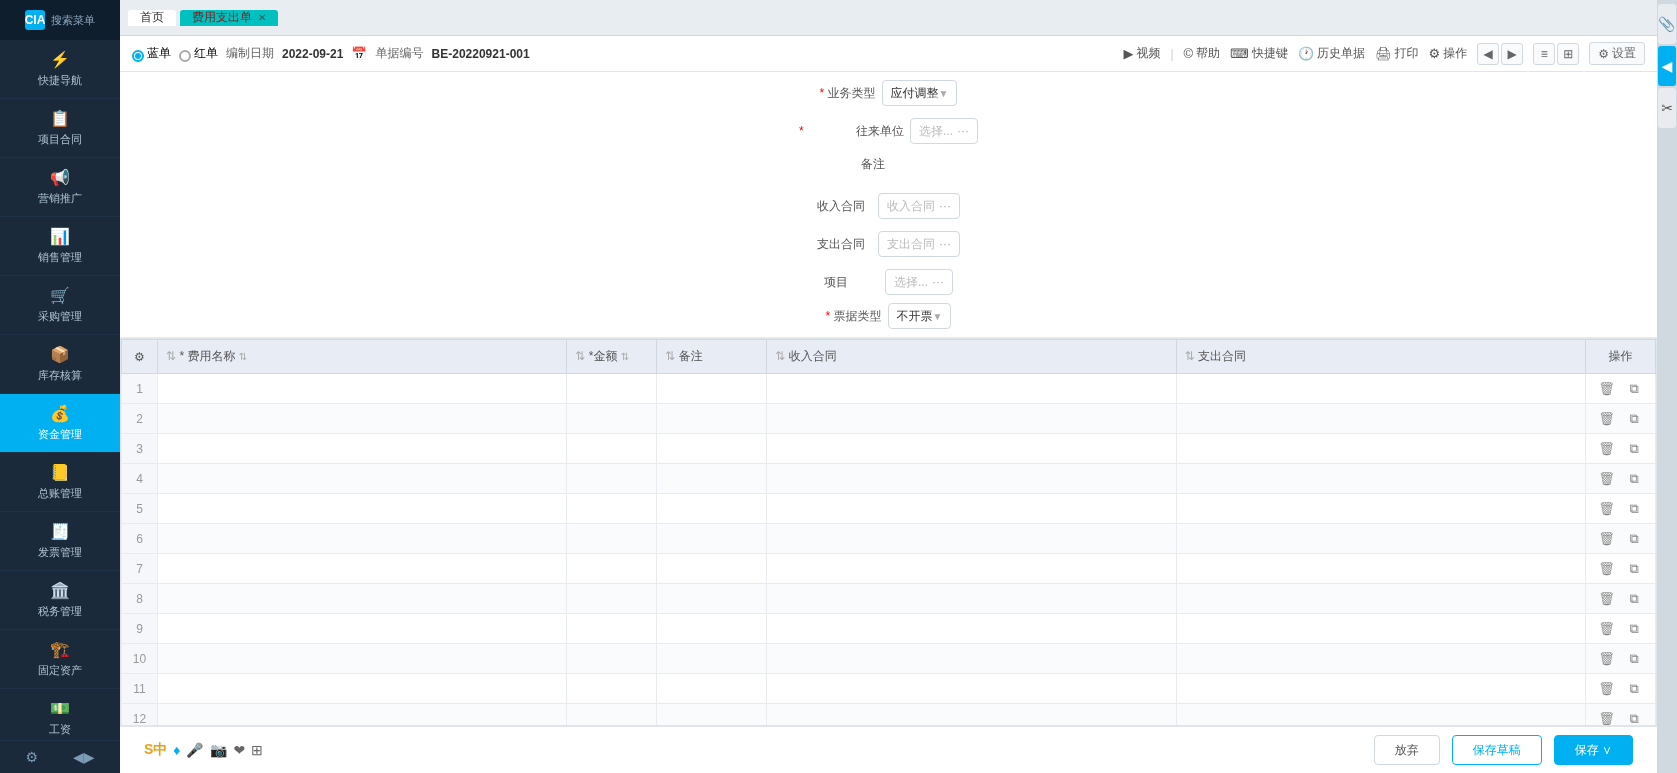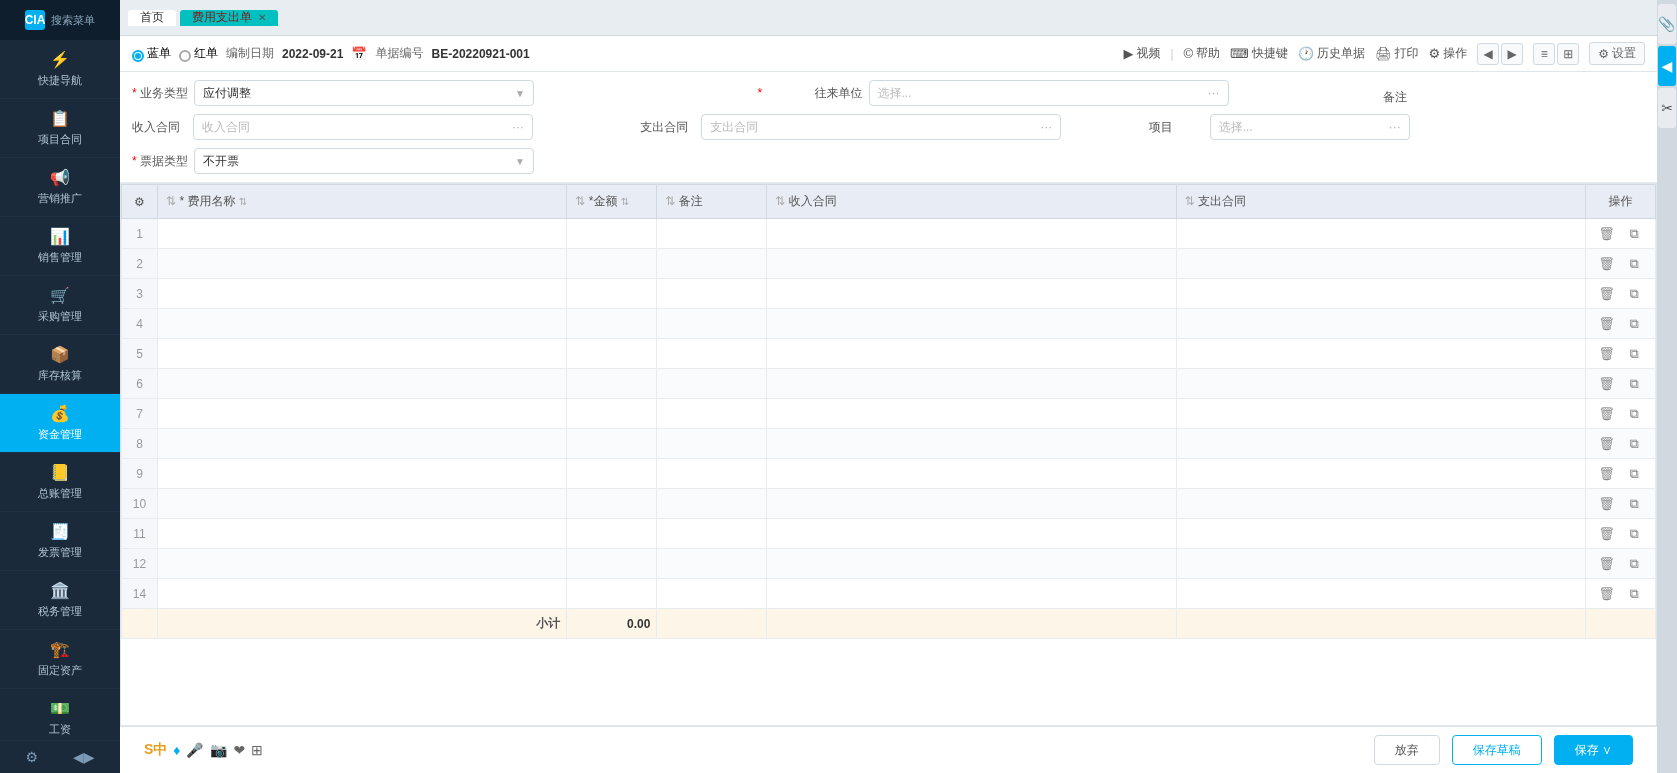--- a/index.html
+++ b/index.html
@@ -145,23 +145,24 @@
     }
 
     
     .form-area {
       background: #fff;
       padding: 8px 12px;
       border-bottom: 1px solid #e8edf2;
     }
     .form-row {
       display: flex;
-      align-items: flex-end;
+      align-items: center;
       gap: 12px;
       margin-bottom: 8px;
+      flex-direction: column;
     }
     .form-row:last-child { margin-bottom: 0; }
     .form-field {
       display: flex;
       align-items: center;
       gap: 6px;
       flex: 1;
     }
     .form-field-label {
       color: #555;

